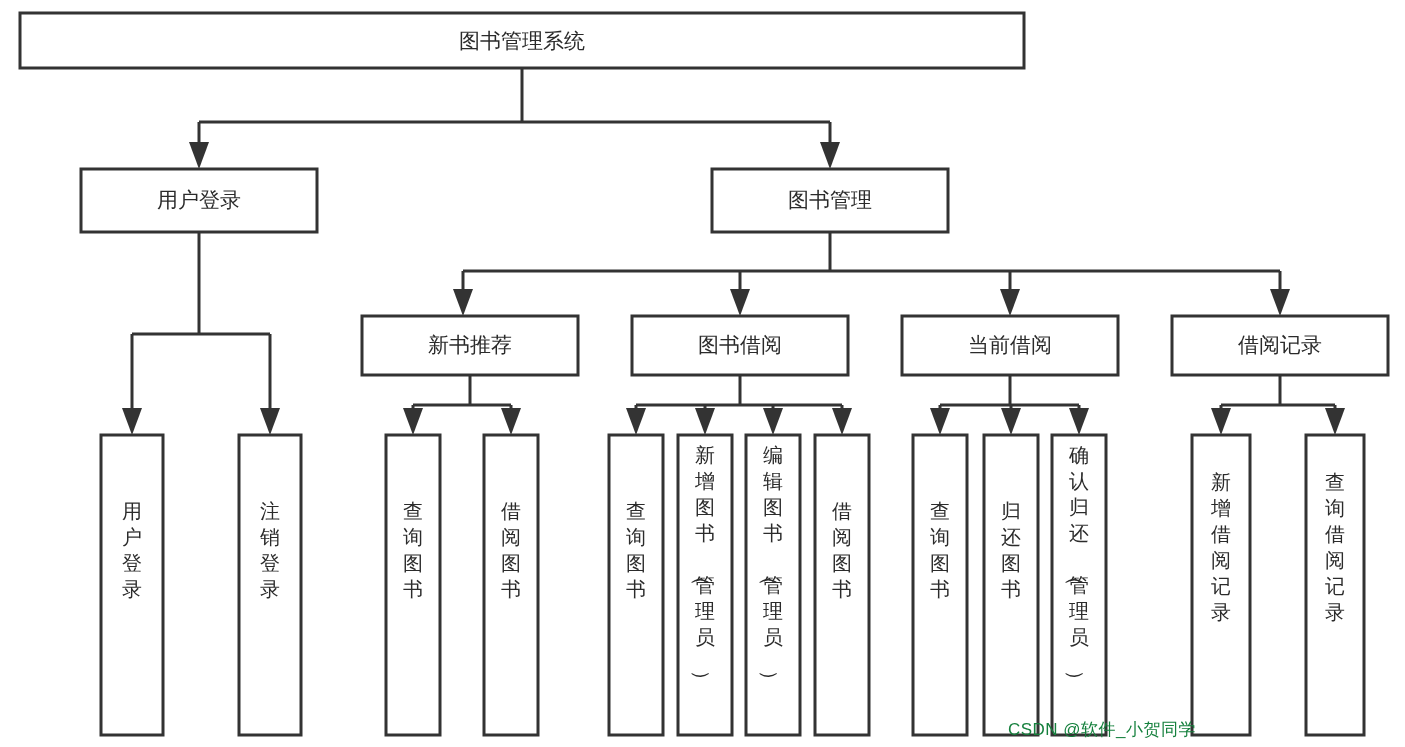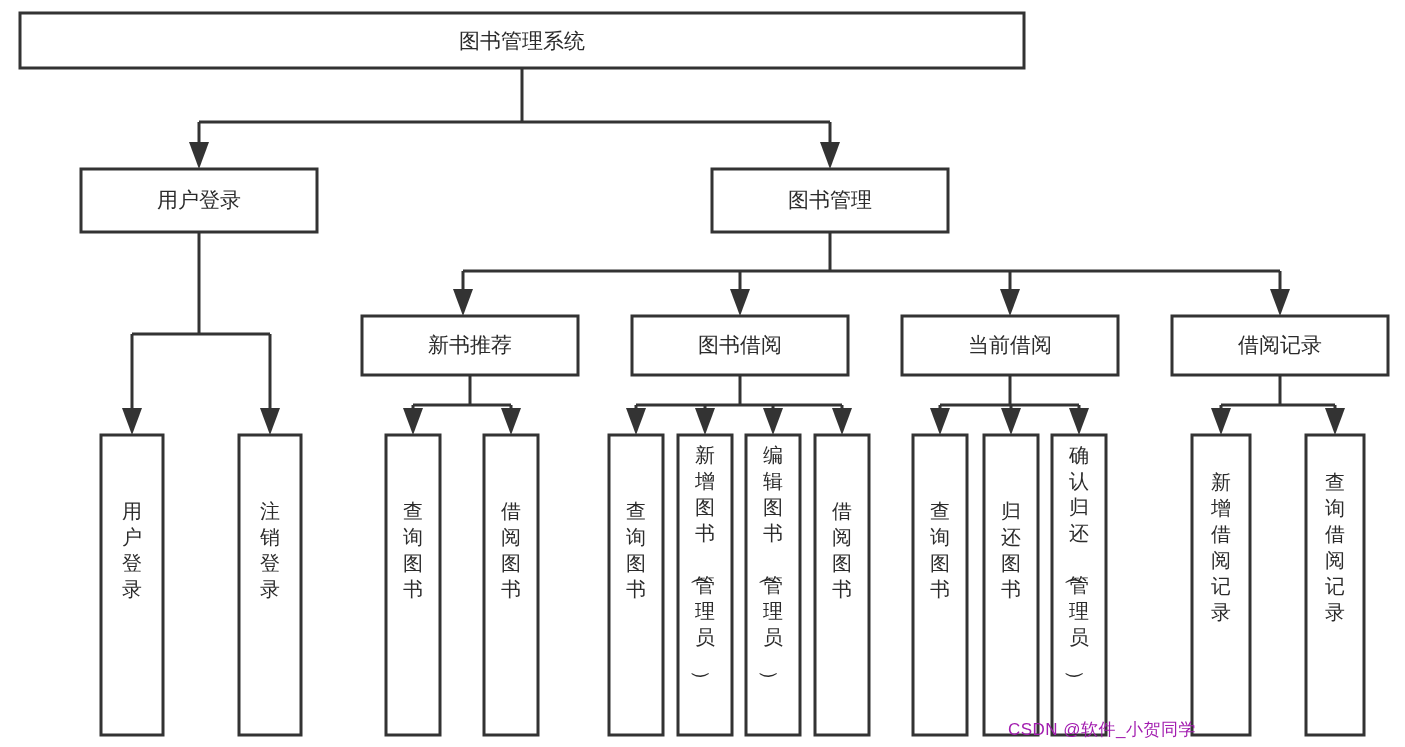--- a/index.html
+++ b/index.html
@@ -53,21 +53,21 @@
     font-size: 20px;
     fill: #2b2b2b;
     text-anchor: middle;
   }
   .watermark {
     position: absolute;
     right: 10px;
     bottom: 6px;
     font-family: "Liberation Sans", "DejaVu Sans", sans-serif;
     font-size: 17px;
-    color: #a21caf;
+    color: #15803d;
     white-space: nowrap;
     letter-spacing: 0.5px;
   }
 </style>
 </head>
 <body>
 
 <div id="diagram-root">
 
   <svg class="flow" viewBox="0 0 1405 747" xmlns="http://www.w3.org/2000/svg">

